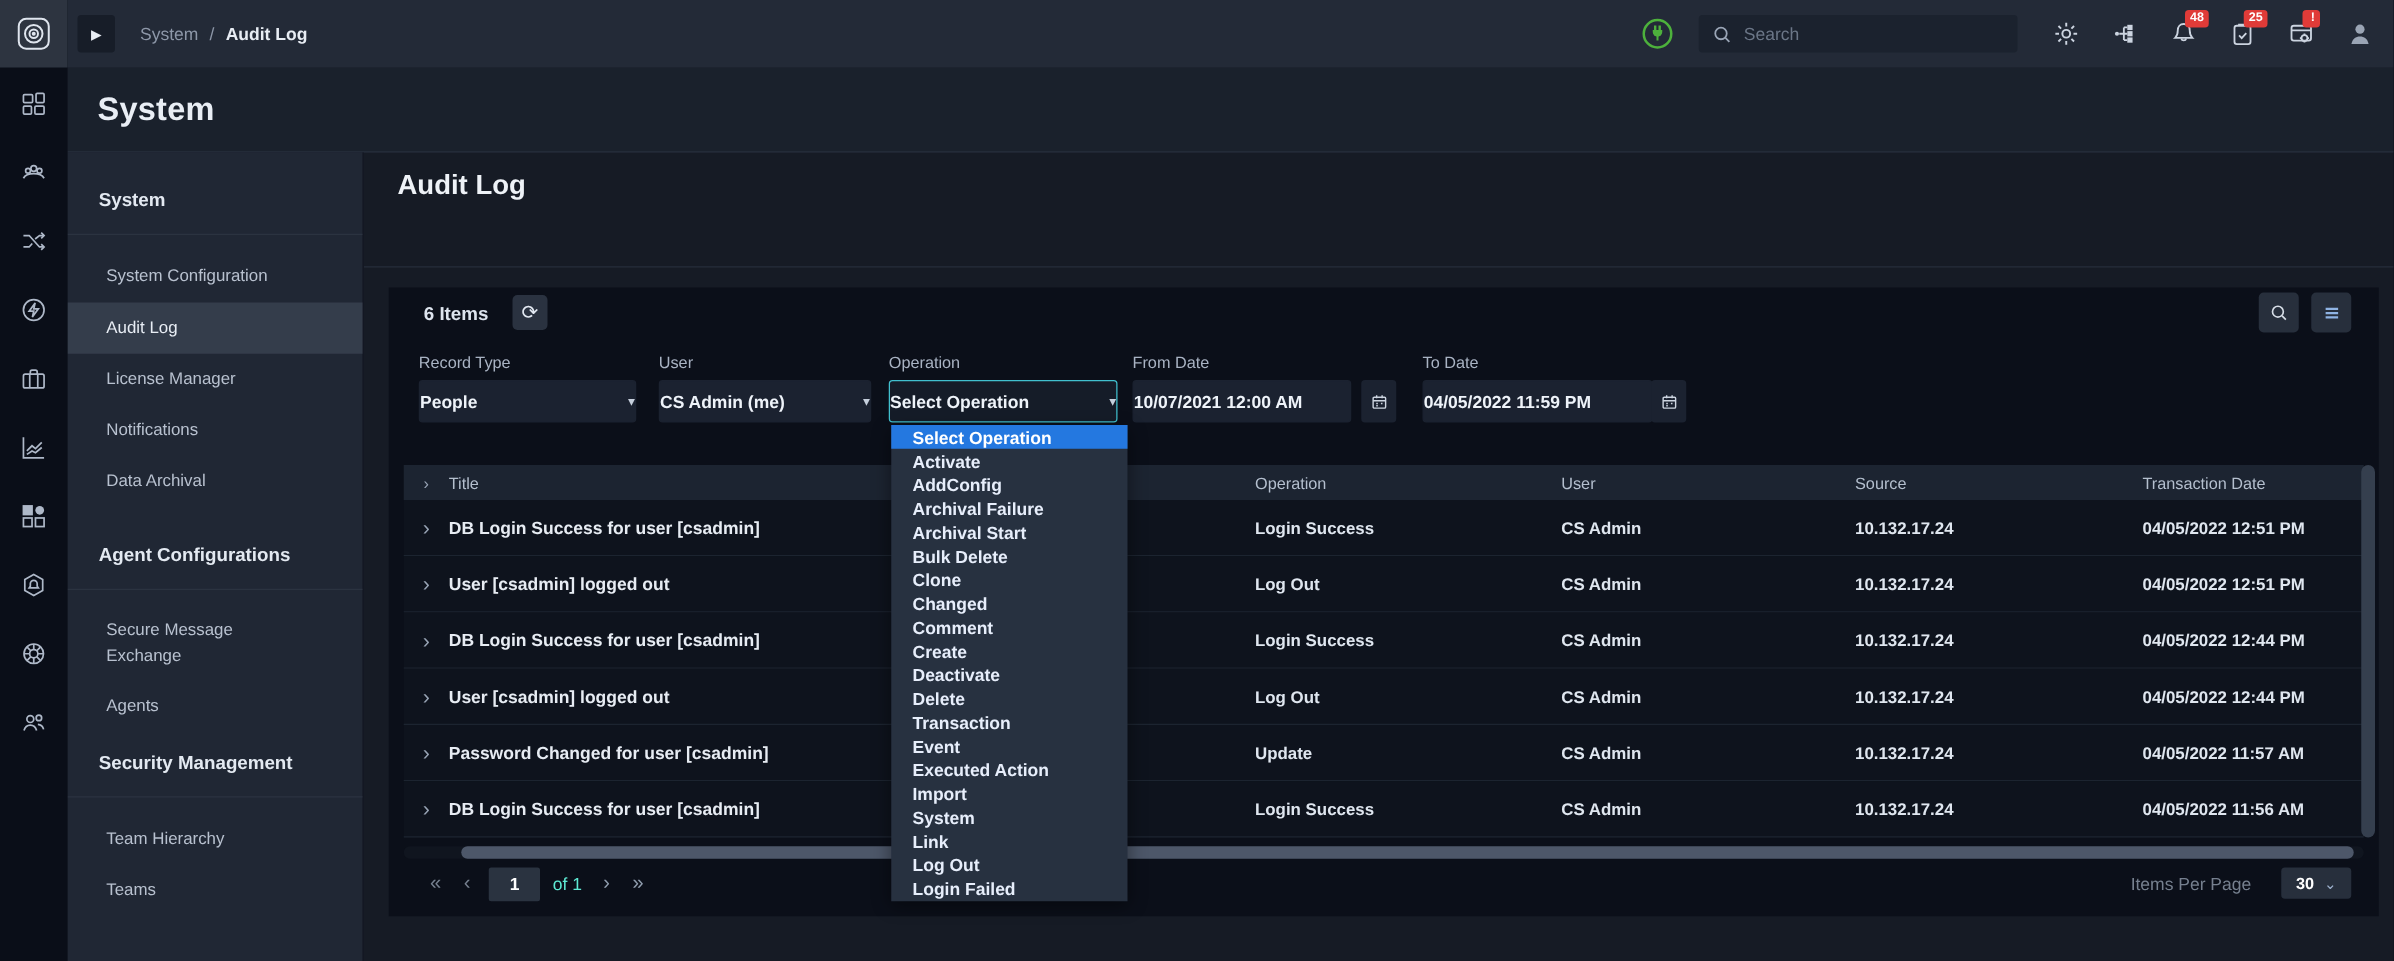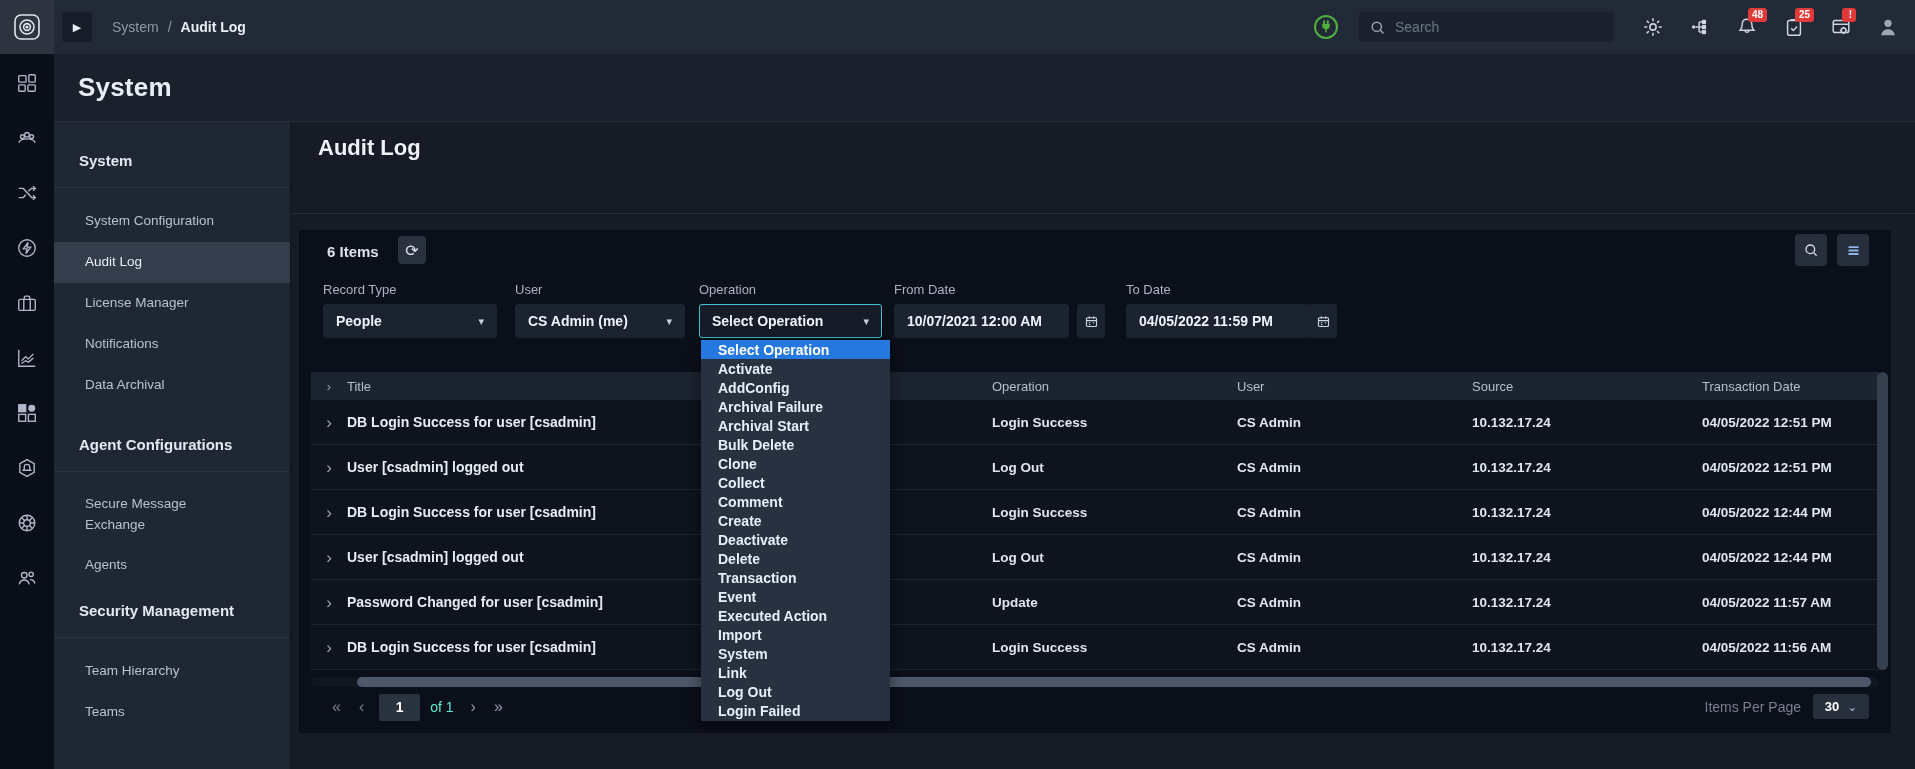--- a/index.html
+++ b/index.html
@@ -43,30 +43,30 @@
   .nav-divider { border-top:1px solid #2b3340; }
   .nav-list { padding-top:13px; padding-bottom:6px; }
   .nav-item { min-height:41px; display:flex; align-items:center; padding:9px 14px 9px 31px; font-size:13.5px; font-weight:normal; color:#b8c1cf; cursor:pointer; line-height:1.55; }
   .nav-item.active { background:#343d4b; color:#e8edf4; }
 
   
   .content { position:absolute; left:291px; top:122px; right:0; bottom:0; background:#161b25; }
   .heading { position:absolute; left:27px; top:13px; font-size:22px; font-weight:bold; color:#eef2f7; }
   .content-divider { position:absolute; left:0; right:0; top:91px; border-top:1px solid #262e3b; }
 
-  .panel { position:absolute; left:8px; top:108px; width:1592px; height:503px; background:#0b0f19; }
+  .panel { position:absolute; left:20px; top:108px; width:1592px; height:503px; background:#0b0f19; }
 
   .items-count { position:absolute; left:28px; top:8px; height:28px; line-height:28px; font-size:15px; font-weight:bold; color:#dde4ee; }
   .refresh-btn { position:absolute; left:99px; top:6px; width:28px; height:28px; background:#2a3240; border:0; border-radius:4px; color:#e3e9f2; font-size:16px; cursor:pointer; display:flex; align-items:center; justify-content:center; font-family:inherit; }
   .panel-actions { position:absolute; right:22px; top:4px; display:flex; gap:10px; }
   .sq-btn { width:32px; height:32px; background:#272f3c; border:0; border-radius:4px; display:flex; align-items:center; justify-content:center; cursor:pointer; color:#d6dde6; }
   .sq-btn.list { color:#8fb3e3; }
 
   .flabel { position:absolute; top:52px; font-size:13px; color:#a9b3c3; }
-  .fselect { position:absolute; top:74px; height:34px; background:#1b2230; border:1px solid #1b2230; border-radius:3px; display:flex; align-items:center; padding:0 12px; font-size:14px; font-weight:bold; color:#eef3f9; cursor:pointer; }
+  .fselect { position:absolute; top:74px; height:34px; background:#1b2230; border:1px solid #1b2230; border-radius:3px; display:flex; align-items:center; padding:0 0; font-size:14px; font-weight:bold; color:#eef3f9; cursor:pointer; }
   .fselect .caret { margin-left:auto; font-size:11px; color:#c6cfdc; padding-left:8px; }
   .fselect.focused { border:1px solid #41c0ce; background:#151c28; }
   .cal-btn { position:absolute; top:74px; width:28px; height:34px; background:#1b2230; border:0; border-radius:3px; display:flex; align-items:center; justify-content:center; color:#cdd5e0; cursor:pointer; }
 
   .op-dropdown { position:absolute; left:402px; top:110px; width:189px; height:381px; background:#273140; z-index:40; box-shadow:0 4px 14px rgba(0,0,0,.45); display:flex; flex-direction:column; }
   .op-item { flex:1; display:flex; align-items:center; padding-left:17px; font-size:14px; font-weight:bold; color:#e7eefb; white-space:nowrap; cursor:pointer; }
   .op-item.selected { background:#2478e0; color:#ffffff; }
 
   .table { position:absolute; left:12px; top:142px; width:1568px; }
   .thead, .trow { display:grid; grid-template-columns:36px 645px 245px 235px 230px 1fr; align-items:center; }
@@ -79,21 +79,21 @@
 
   .hscroll { position:absolute; left:12px; right:12px; top:447px; height:10px; background:#10151f; border-radius:5px; }
   .hscroll .thumb { position:absolute; left:46px; right:8px; top:0; height:10px; background:#4d5769; border-radius:5px; cursor:pointer; }
 
   .pagination { position:absolute; left:24px; top:462px; height:30px; display:flex; align-items:center; gap:0; }
   .pg-arrow { border:0; background:transparent; color:#76808f; font-size:16px; font-family:inherit; cursor:pointer; padding:0 9px; }
   .pg-arrow.nx { color:#8f9cad; }
   .pg-box { width:41px; height:27px; background:#2a3340; border-radius:2px; color:#fff; font-size:14px; font-weight:bold; display:flex; align-items:center; justify-content:center; margin:0 6px; cursor:pointer; }
   .pg-of { color:#5eead4; font-size:14px; margin:0 8px 0 4px; }
 
-  .ipp { position:absolute; right:22px; top:464px; display:flex; align-items:center; gap:12px;margin-left:28px; }
+  .ipp { position:absolute; right:22px; top:464px; display:flex; align-items:center; gap:24px;margin-left:28px; }
   .ipp-label { color:#76808f; font-size:14px; }
   .ipp-select { width:56px; height:25px; background:#272f3c; border-radius:3px; display:flex; align-items:center; justify-content:center; gap:8px; color:#fff; font-size:13px; font-weight:bold; cursor:pointer; }
   .ipp-select .caret { color:#9fb3cf; font-size:12px; font-weight:normal; }
 </style>
 </head>
 <body>
 
 <div class="app">
 
   <div class="rail">
@@ -349,21 +349,21 @@
       </button>
 
       <div class="op-dropdown">
         <div class="op-item selected">Select Operation</div>
         <div class="op-item">Activate</div>
         <div class="op-item">AddConfig</div>
         <div class="op-item">Archival Failure</div>
         <div class="op-item">Archival Start</div>
         <div class="op-item">Bulk Delete</div>
         <div class="op-item">Clone</div>
-        <div class="op-item">Collect</div>
+        <div class="op-item">Changed</div>
         <div class="op-item">Comment</div>
         <div class="op-item">Create</div>
         <div class="op-item">Deactivate</div>
         <div class="op-item">Delete</div>
         <div class="op-item">Transaction</div>
         <div class="op-item">Event</div>
         <div class="op-item">Executed Action</div>
         <div class="op-item">Import</div>
         <div class="op-item">System</div>
         <div class="op-item">Link</div>

